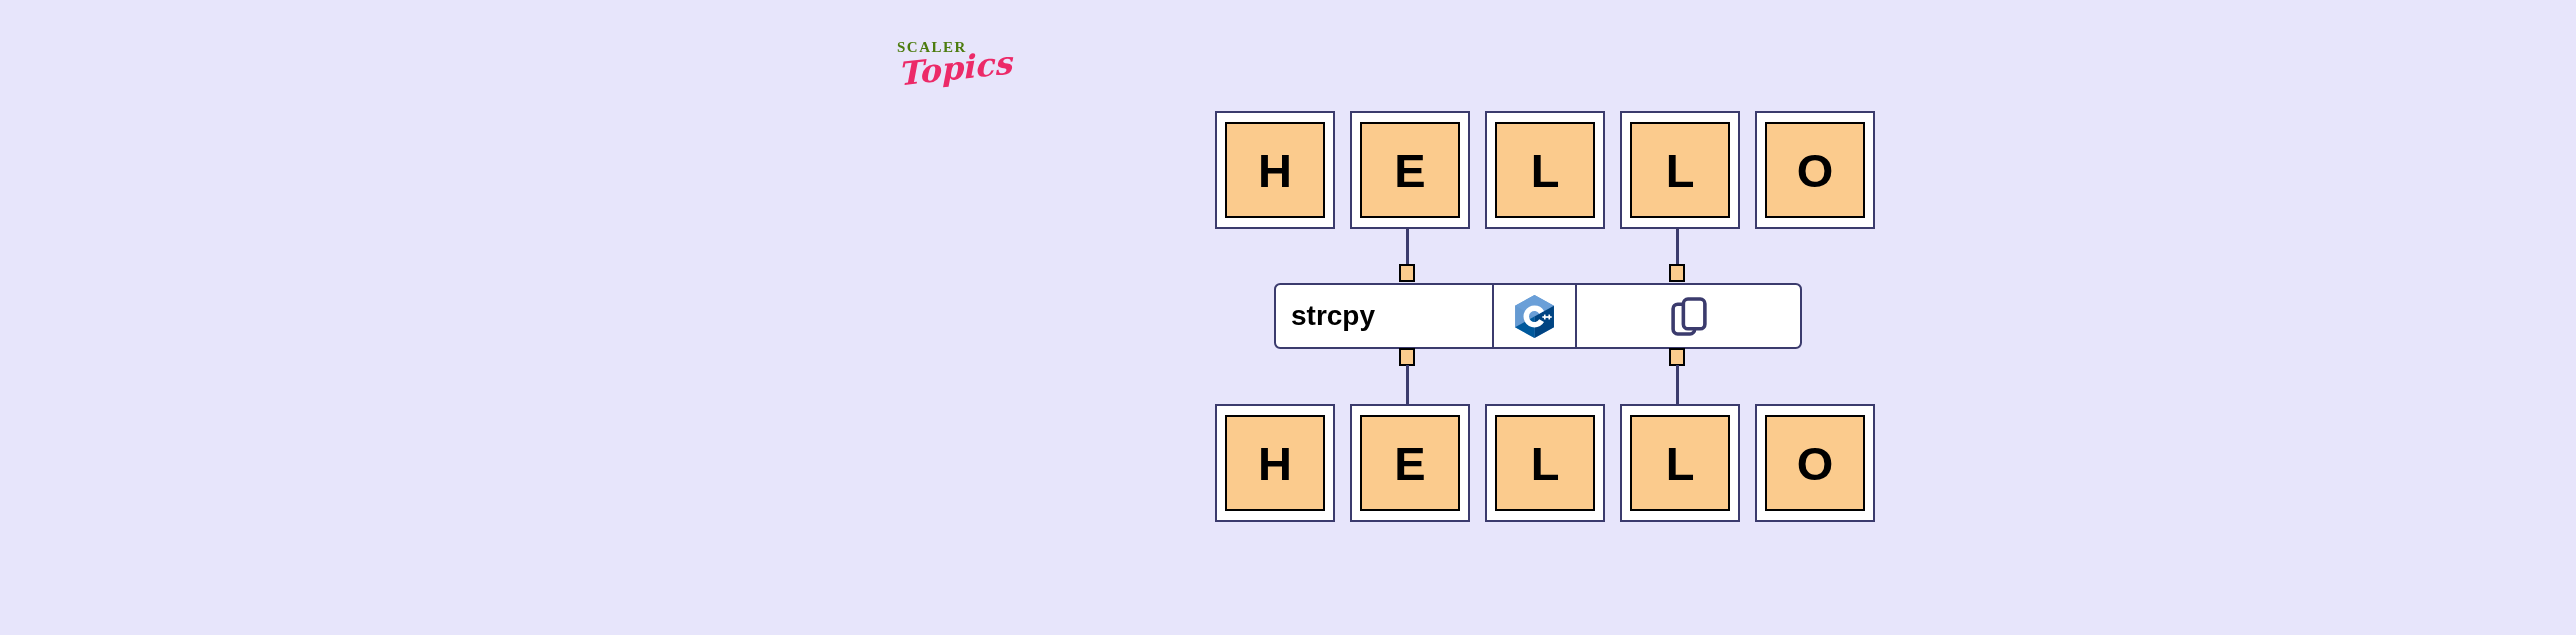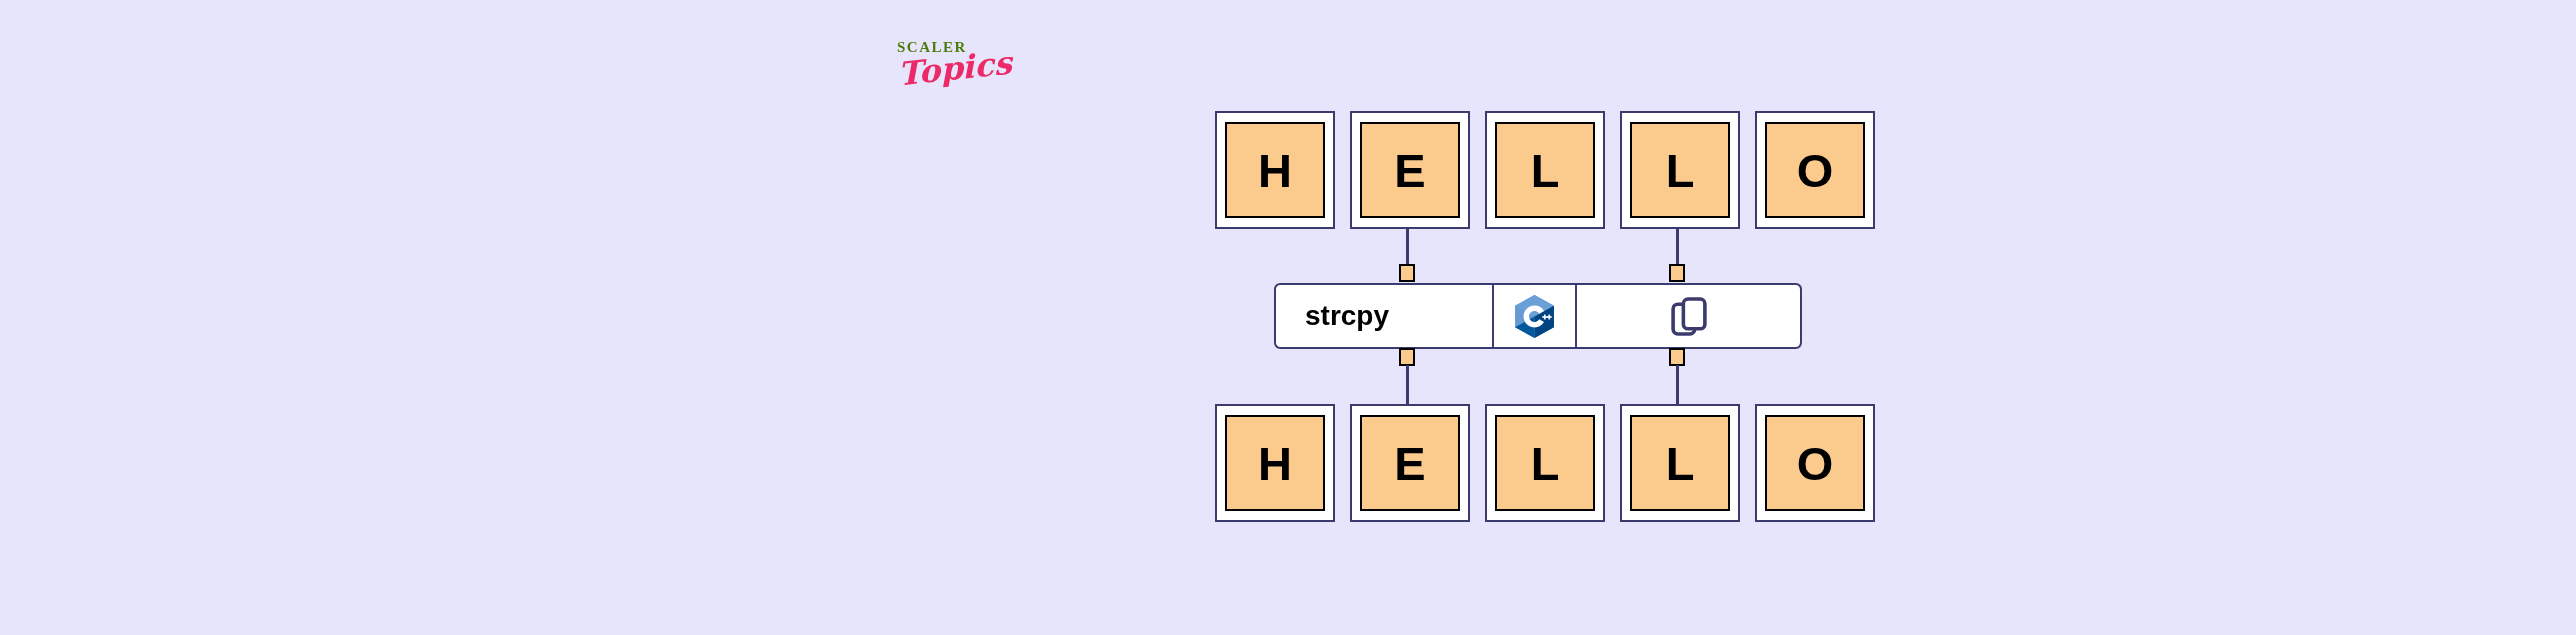--- a/index.html
+++ b/index.html
@@ -127,21 +127,21 @@
     border-radius: 6.2px;
     background: #ffffff;
     display: flex;
     align-items: stretch;
     overflow: hidden;
   }
   #bar-name-segment {
     flex: 0 0 216px;
     display: flex;
     align-items: center;
-    padding-left: 29px;
+    padding-left: 15px;
     box-sizing: border-box;
   }
   #bar-name-text {
     font-family: "Liberation Sans", sans-serif;
     font-weight: bold;
     font-size: 28px;
     color: #000000;
     line-height: 1;
   }
   #bar-lang-segment {

